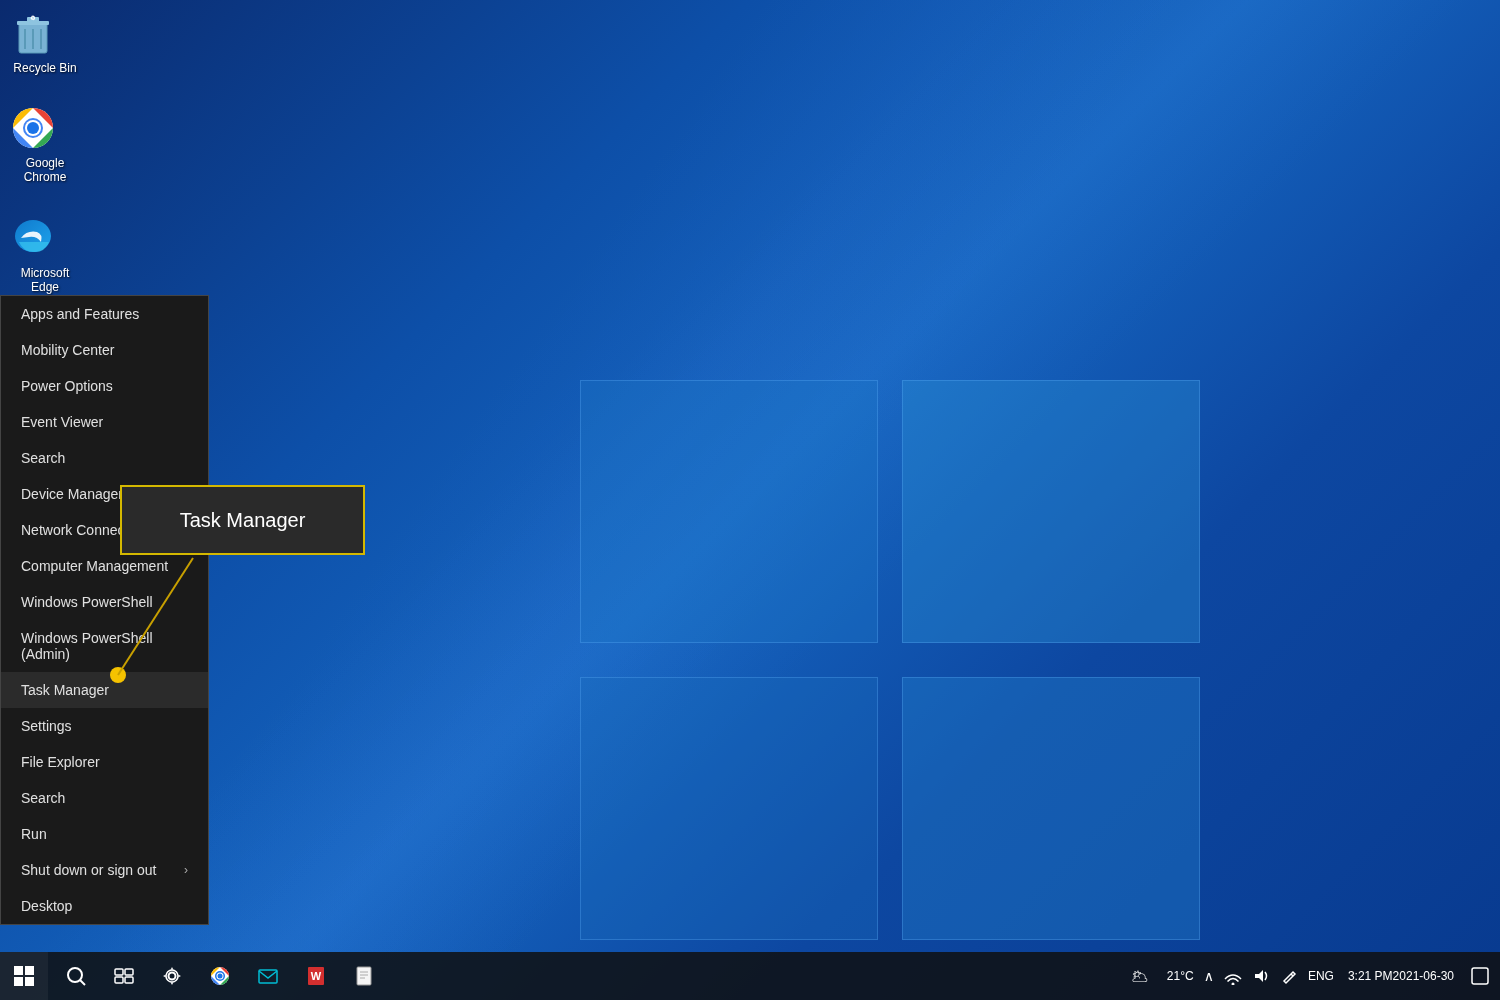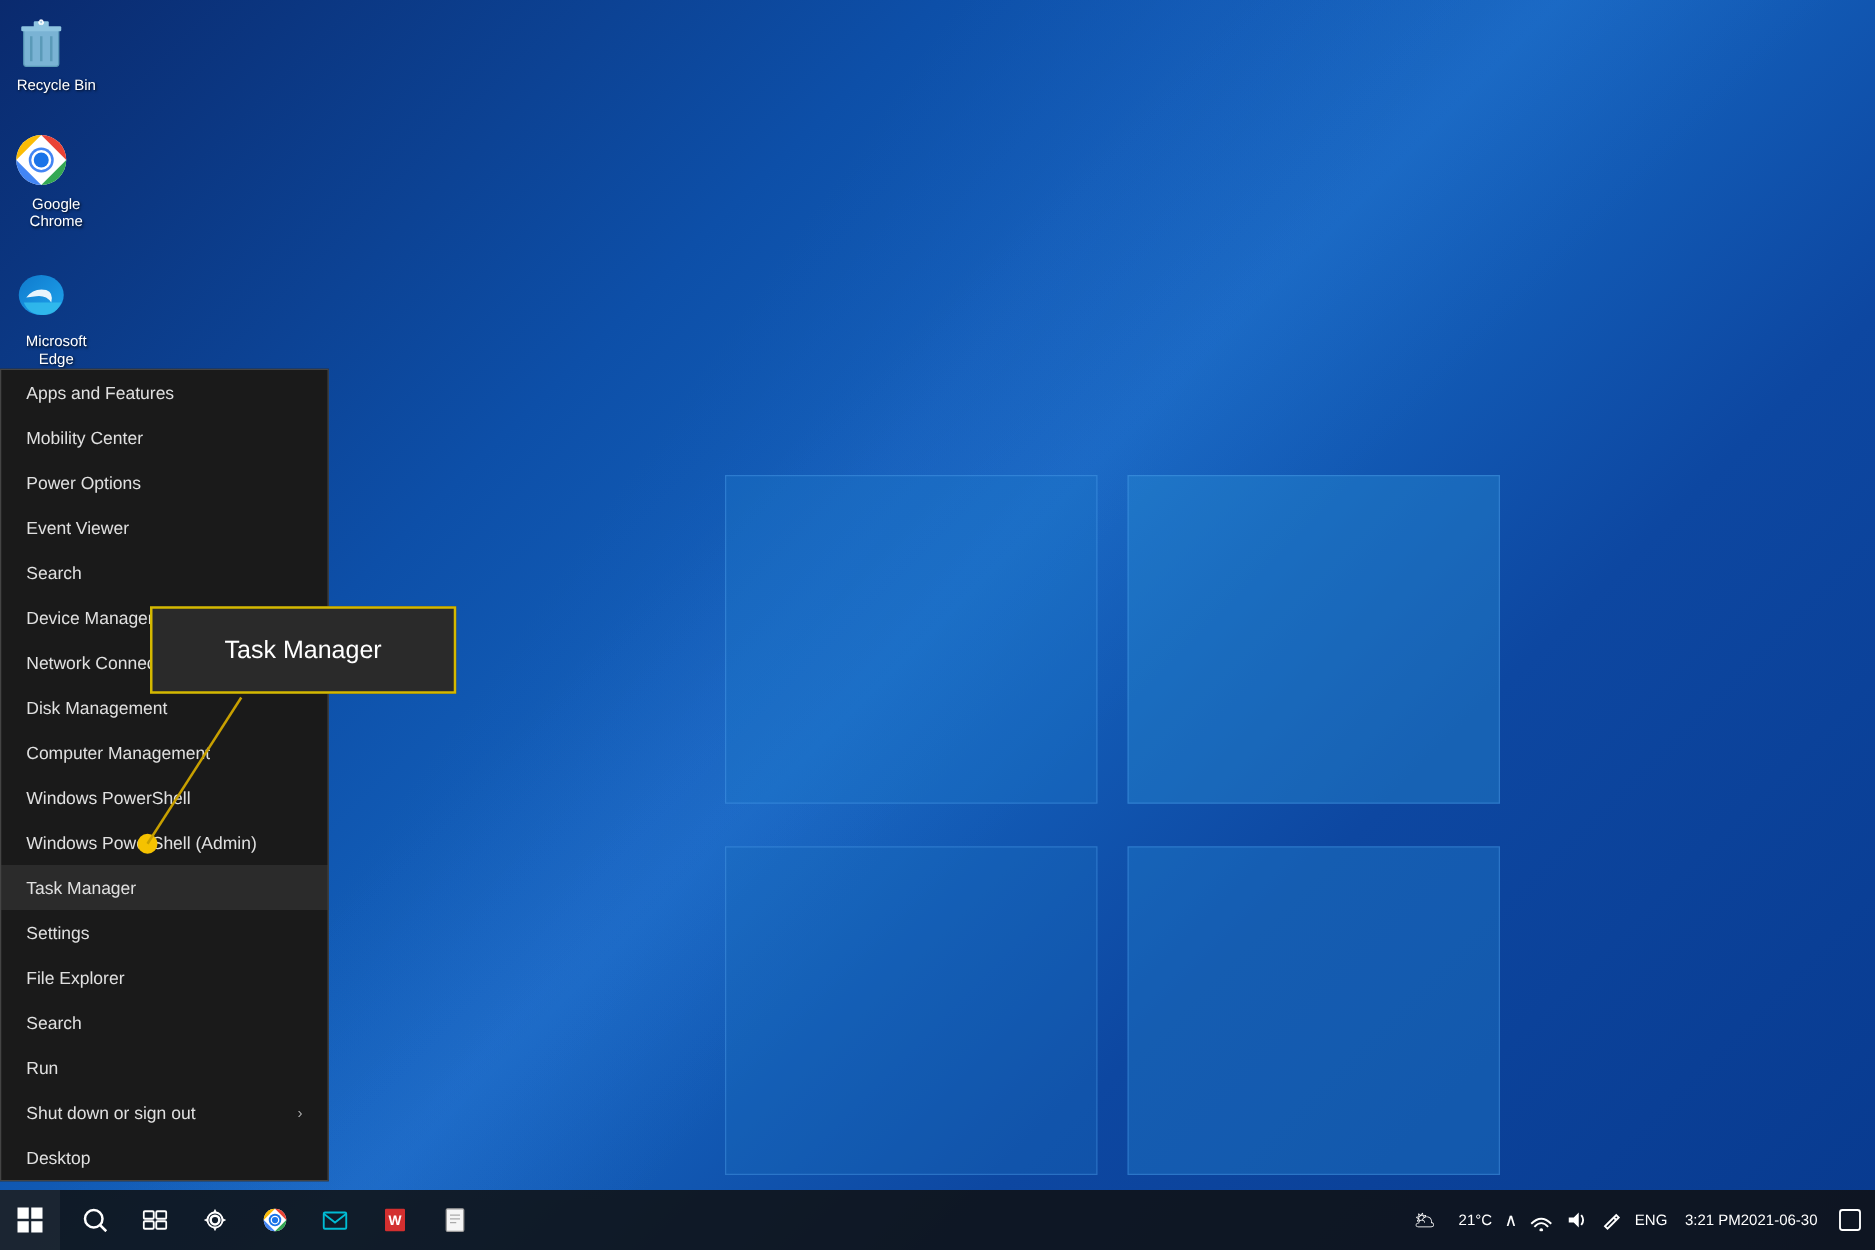--- a/index.html
+++ b/index.html
@@ -96,21 +96,21 @@
       text-align: center;
       text-shadow: 1px 1px 2px rgba(0,0,0,0.8);
       line-height: 1.2;
     }
 
     
     .context-menu {
       position: absolute;
       left: 0;
       top: 295px;
-      width: 263px;
+      width: 209px;
       background: #1a1a1a;
       border: 1px solid #444;
       z-index: 100;
     }
 
     .menu-item {
       display: flex;
       align-items: center;
       justify-content: space-between;
       padding: 10px 20px;
@@ -315,23 +315,20 @@
     <div class="menu-item">
       <span>Search</span>
     </div>
     <div class="menu-item">
       <span>Device Manager</span>
     </div>
     <div class="menu-item">
       <span>Network Connections</span>
     </div>
     <div class="menu-item">
-      <span>Disk Management</span>
-    </div>
-    <div class="menu-item">
       <span>Computer Management</span>
     </div>
     <div class="menu-item">
       <span>Windows PowerShell</span>
     </div>
     <div class="menu-item">
       <span>Windows PowerShell (Admin)</span>
     </div>
     <div class="menu-item highlighted">
       <span>Task Manager</span>

